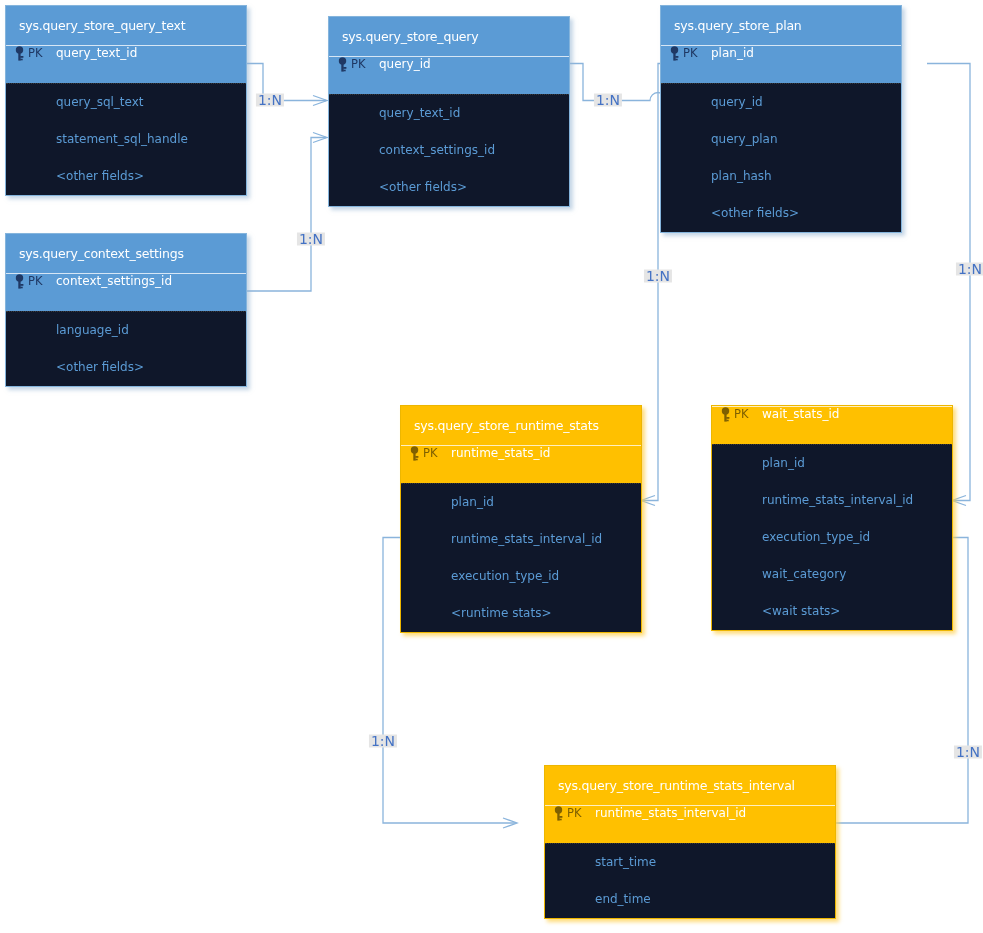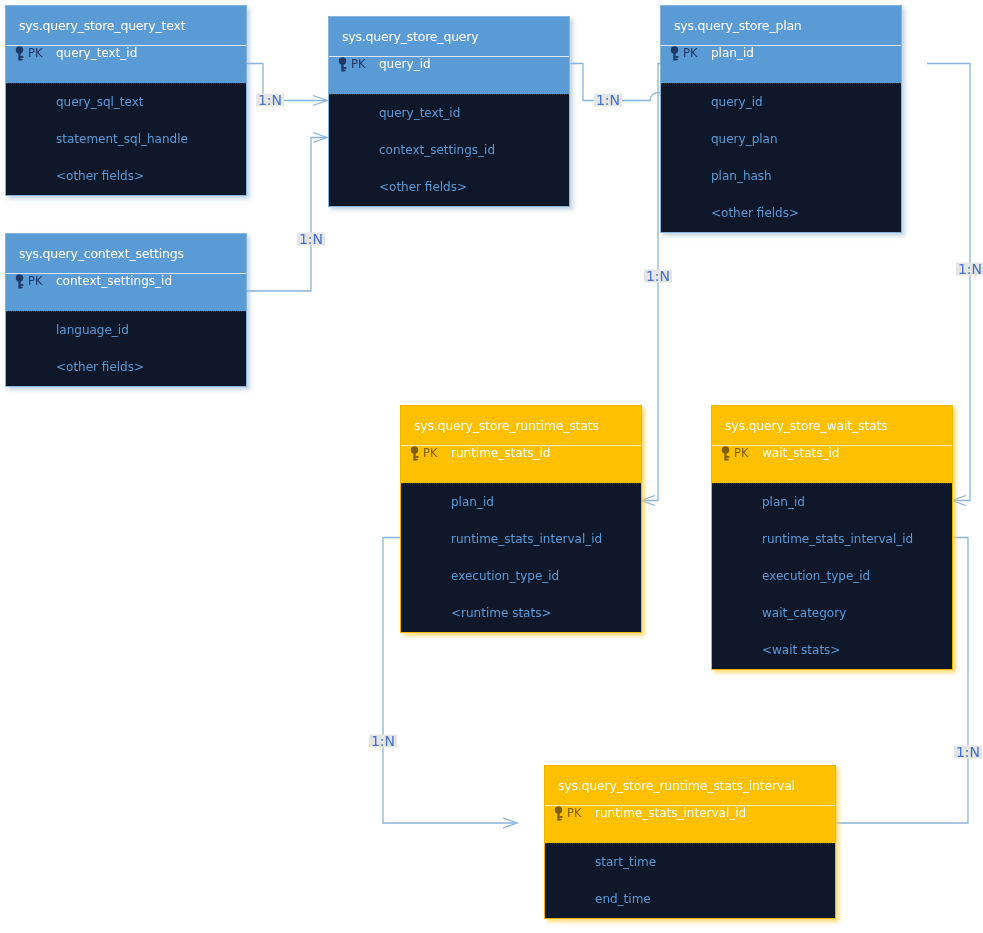--- a/index.html
+++ b/index.html
@@ -193,21 +193,20 @@
     </div>
     <div class="t-body">
       <div class="t-field">plan_id</div>
       <div class="t-field">runtime_stats_interval_id</div>
       <div class="t-field">execution_type_id</div>
       <div class="t-field">&lt;runtime stats&gt;</div>
     </div>
   </div>
 
   <div class="tbl gold" style="left:711px;top:405px;width:240px">
-    <div class="t-header">sys.query_store_wait_stats</div>
     <div class="t-pk">
       <span class="key-icon">
           <svg width="13" height="16" viewBox="0 0 13 16">
             <g fill="currentColor">
               <circle cx="6.5" cy="4" r="3.7"></circle>
               <rect x="5.3" y="6" width="2.3" height="8.6"></rect>
               <rect x="7.2" y="10" width="3.2" height="1.8"></rect>
               <rect x="7.2" y="12.7" width="2.5" height="1.6"></rect>
             </g>
           </svg>

